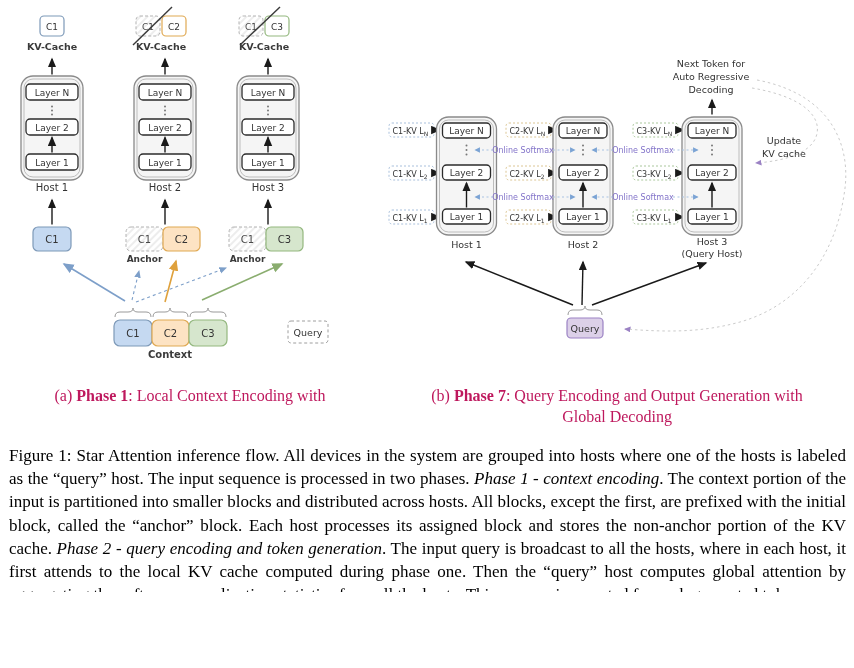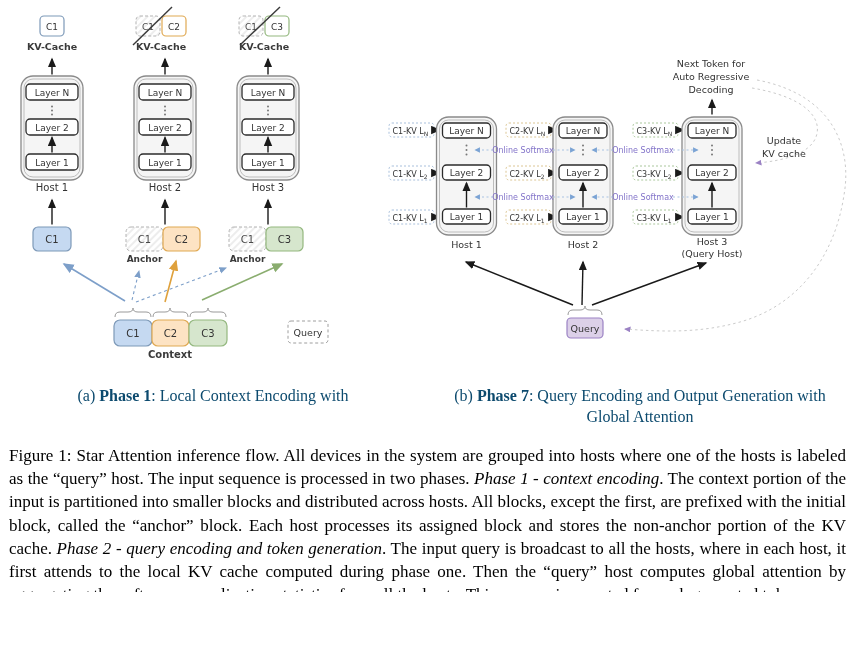--- a/index.html
+++ b/index.html
@@ -33,21 +33,21 @@
   .curve-d{fill:none;stroke:#cbcbcb;stroke-width:1;stroke-dasharray:2.5 3;}
   .brace{fill:none;stroke:#9a9a9a;stroke-width:1;}
   .qdash{fill:#fff;stroke:#9e9e9e;stroke-width:1;stroke-dasharray:3 2.5;}
   .qbox{fill:var(--purple-fill);stroke:var(--purple-border);stroke-width:1.2;}
   .aBlue{stroke:var(--arrow-blue);stroke-width:1.6;}
   .aBlueD{stroke:var(--arrow-blue);stroke-width:1.1;stroke-dasharray:3 3;}
   .aOrange{stroke:var(--arrow-orange);stroke-width:1.6;}
   .aGreen{stroke:var(--arrow-green);stroke-width:1.6;}
   .dot{fill:#777;}
   .subcap{position:absolute;top:385px;text-align:center;
-          font-family:"Liberation Serif","DejaVu Serif",serif;font-size:16px;color:#0c4a6e;line-height:21px;margin-left:23px;}
+          font-family:"Liberation Serif","DejaVu Serif",serif;font-size:16px;color:#be185d;line-height:21px;}
   .figtext{position:absolute;left:9px;top:444px;width:837px;margin:0;text-align:justify;
            font-family:"Liberation Serif","DejaVu Serif",serif;font-size:17px;line-height:23.2px;color:#000;}
   .watermark{position:absolute;right:5px;top:630px;font-size:21px;font-weight:bold;
              color:var(--watermark);letter-spacing:1px;}
 </style>
 </head>
 <body>
 
 <div class="page">
 
@@ -302,20 +302,20 @@
     <rect class="qbox" x="187" y="318" width="36" height="20" rx="4"></rect>
     <text class="t t95 tc" x="205" y="331.5">Query</text>
   </g>
 </svg>
 
 <div class="subcap" style="left:0;width:380px;">
   <div><span>(a) </span><b>Phase 1</b><span>: Local Context Encoding with</span></div>
 </div>
 <div class="subcap" style="left:380px;width:474px;">
   <div><span>(b) </span><b>Phase 7</b><span>: Query Encoding and Output Generation with</span></div>
-  <div>Global Attention</div>
+  <div>Global Decoding</div>
 </div>
 
 <p class="figtext"><span>Figure 1: Star Attention inference flow.  All devices in the system are grouped into hosts where one of the hosts is labeled as the “query” host.  The input sequence is processed in two phases. </span><i>Phase 1 - context encoding</i><span>.  The context portion of the input is partitioned into smaller blocks and distributed across hosts.  All blocks, except the first, are prefixed with the initial block, called the “anchor” block.  Each host processes its assigned block and stores the non-anchor portion of the KV cache. </span><i>Phase 2 - query encoding and token generation</i><span>.  The input query is broadcast to all the hosts, where in each host, it first attends to the local KV cache computed during phase one.  Then the “query” host computes global attention by aggregating the softmax normalization statistics from all the hosts. This process is repeated for each generated token.</span></p>
 
 <div class="watermark">知乎 @依韵</div>
 
 </div>
 
 </body></html>

